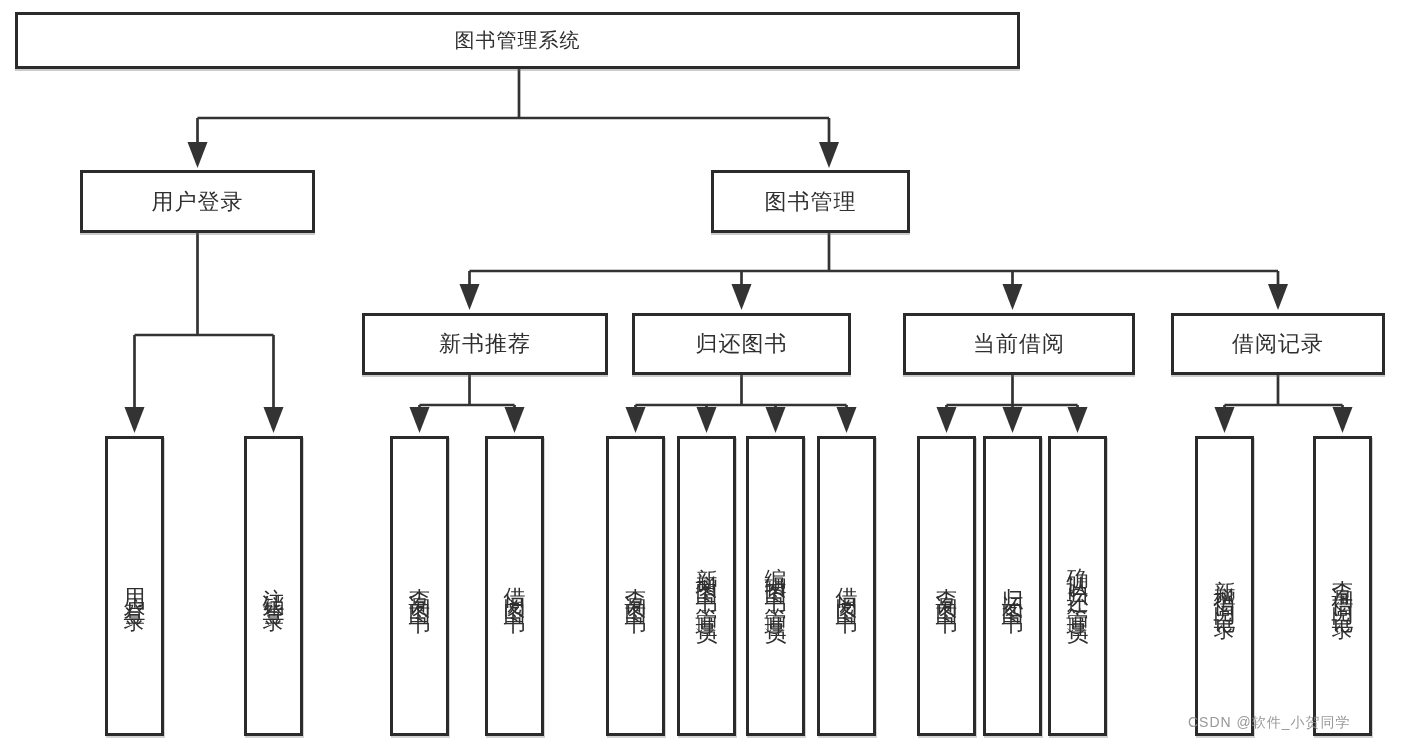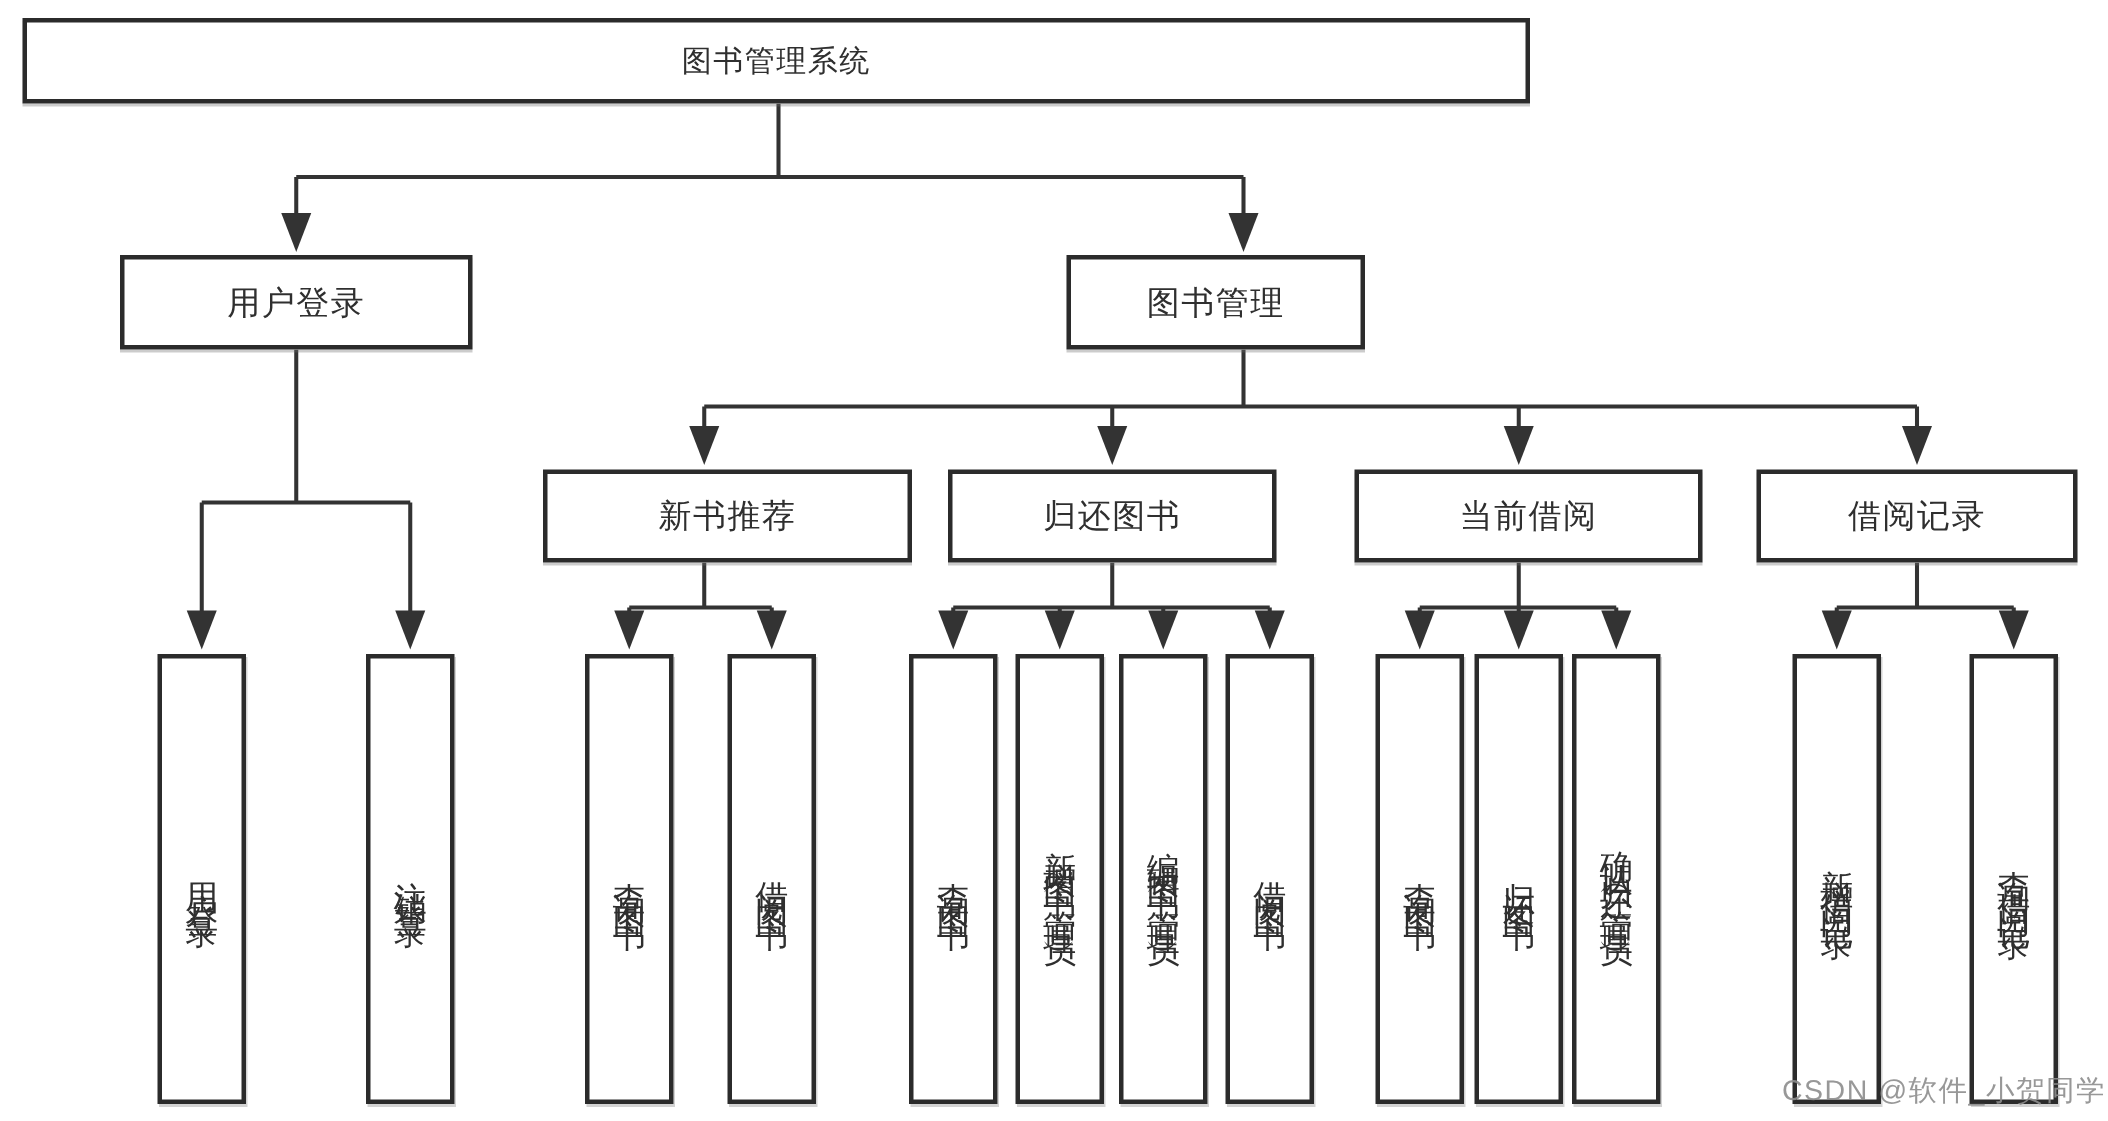--- a/index.html
+++ b/index.html
@@ -26,21 +26,21 @@
   }
   .box.root{font-size:20px;}
   .box.leaf{
     writing-mode:vertical-rl;
     font-size:22px;letter-spacing:8px;line-height:1;
     text-align:center;
     box-shadow:1px 2px 0 rgba(110,110,110,0.3);
   }
   .watermark{
     position:absolute;left:1188px;top:714px;
-    font-size:19px;color:var(--watermark);opacity:0.9;
+    font-size:14px;color:var(--watermark);opacity:0.9;
     letter-spacing:1px;white-space:nowrap;z-index:5;
   }
 </style>
 </head>
 <body>
 
 <div class="canvas">
 
   <svg class="connectors" viewBox="0 0 1405 747" xmlns="http://www.w3.org/2000/svg">
 

